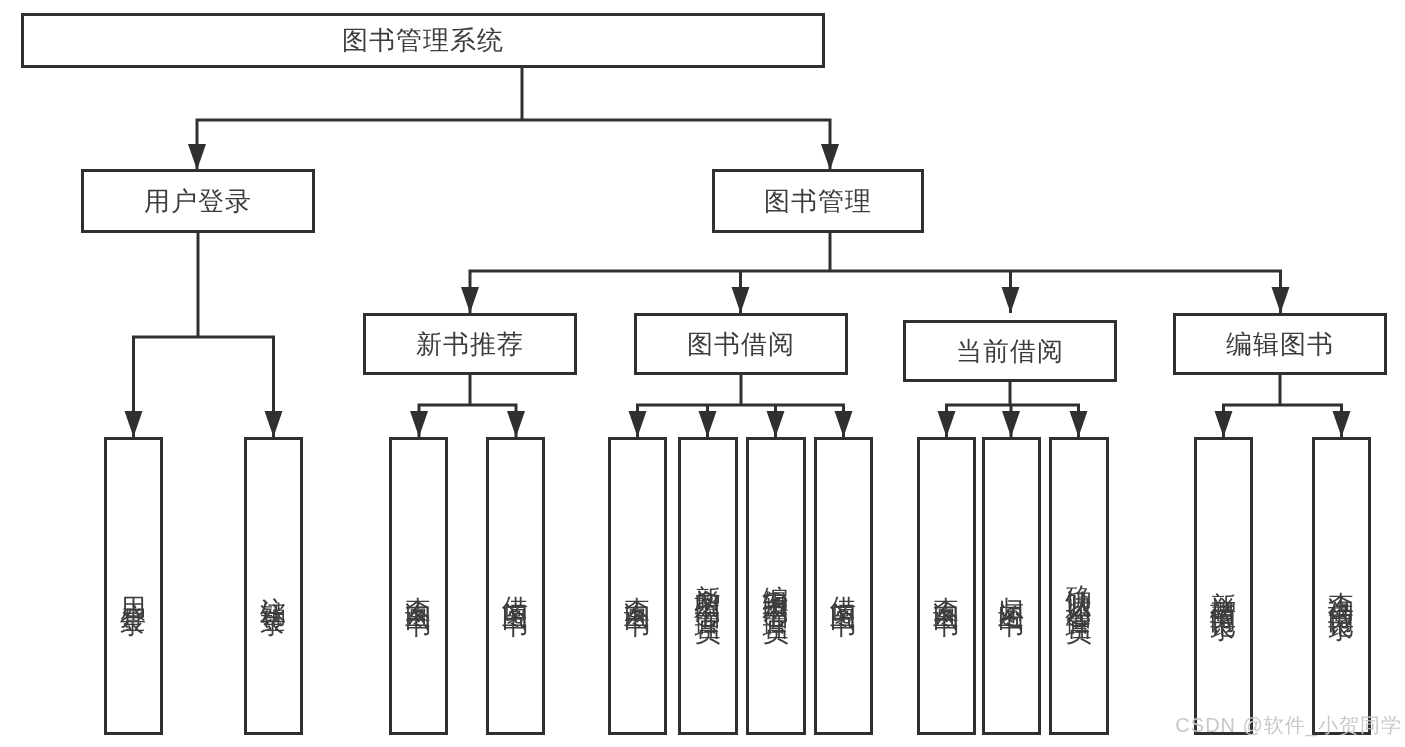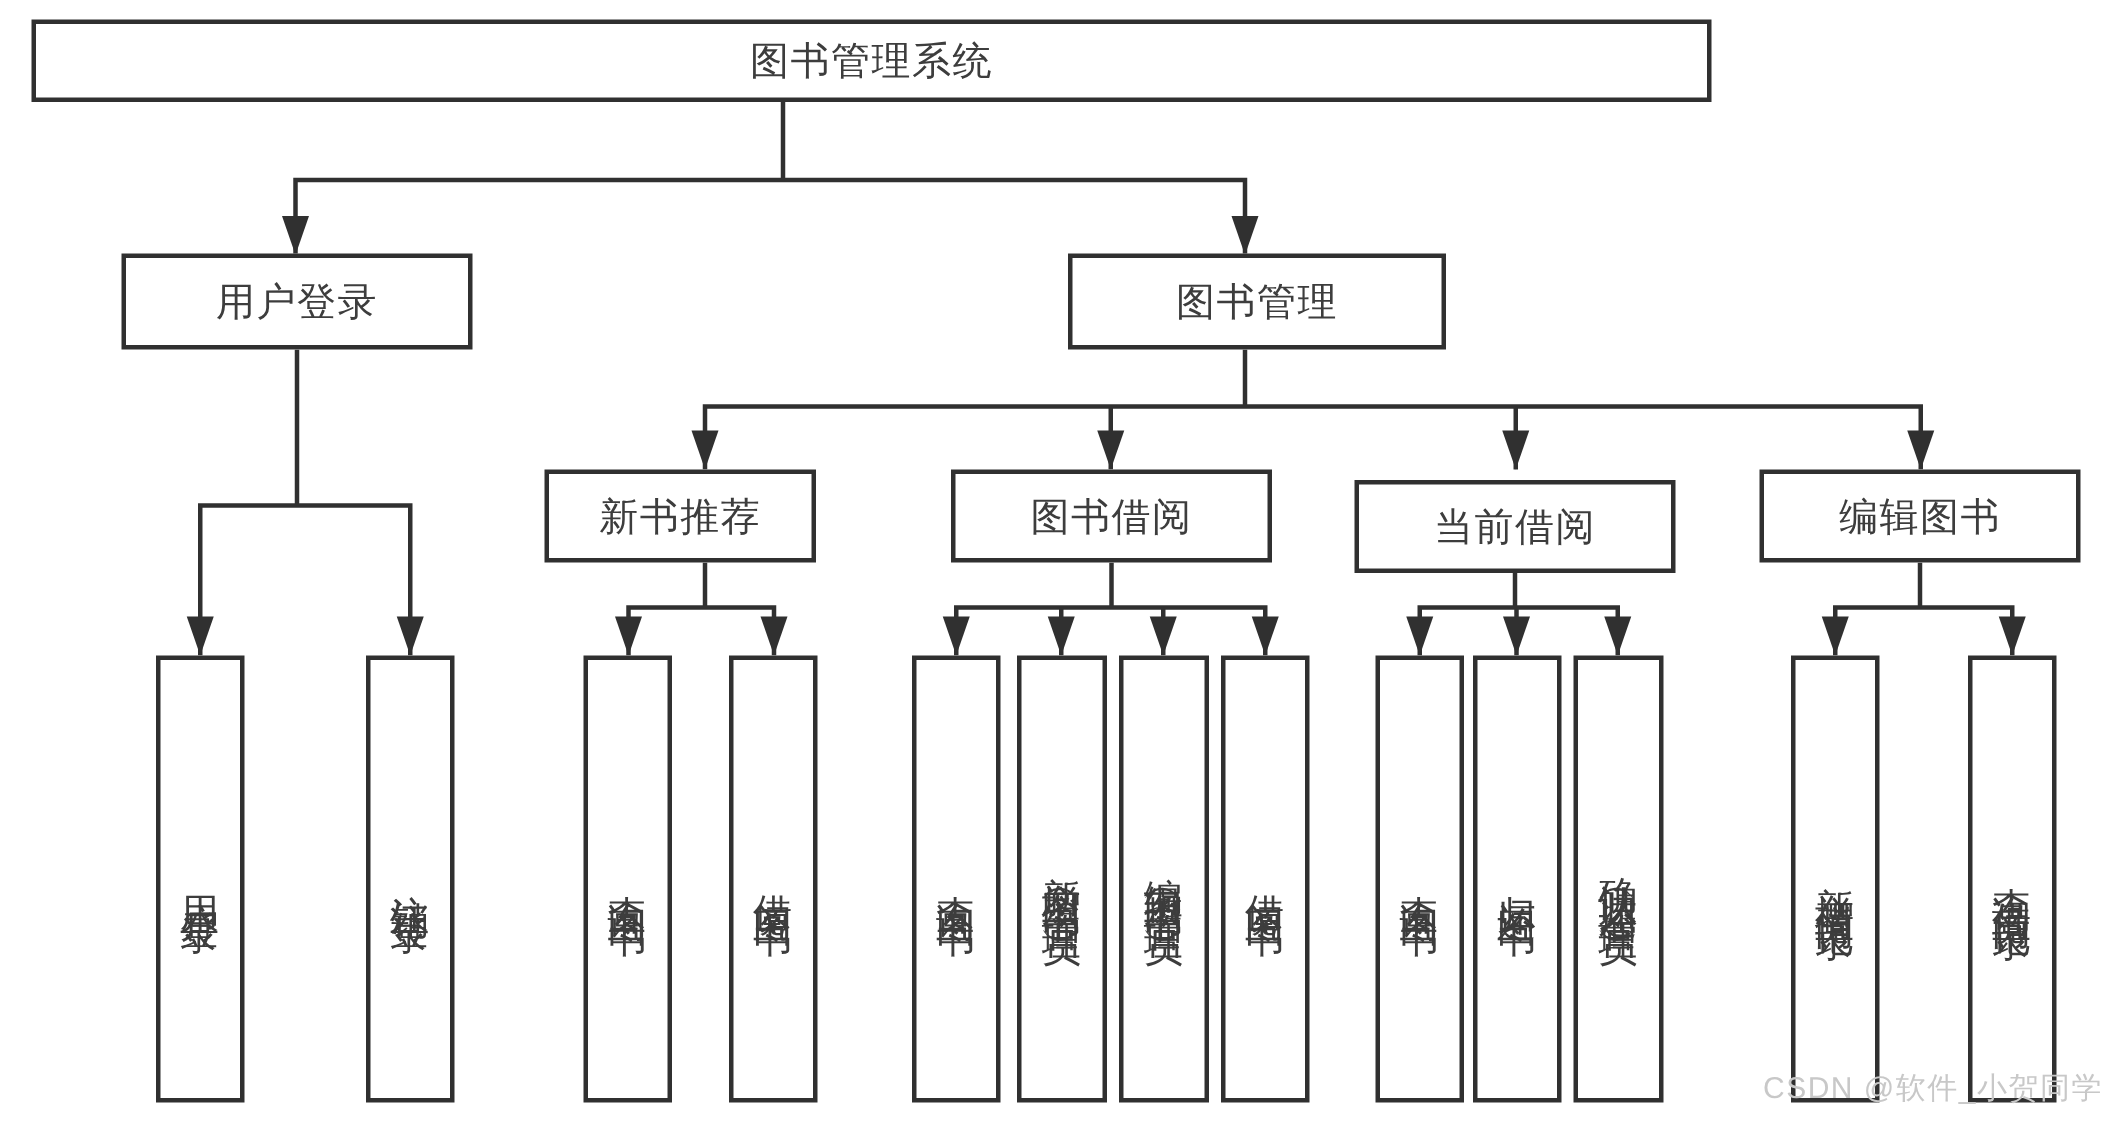--- a/index.html
+++ b/index.html
@@ -122,32 +122,32 @@
     </g>
 
     <g>
       <path d="M1280 375 V405"></path>
       <path d="M1223.5 437 V405 H1341.5 V437"></path>
       <polygon points="1214.5,411 1232.5,411 1223.5,437"></polygon>
       <polygon points="1332.5,411 1350.5,411 1341.5,437"></polygon>
     </g>
   </svg>
 
-  <div class="box" style="left:21px; top:13px; width:1120px; height:55px;">
+  <div class="box" style="left:21px; top:13px; width:804px; height:55px;">
     <span class="h-label">图书管理系统</span>
   </div>
 
   <div class="box" style="left:81px; top:169px; width:234px; height:64px;">
     <span class="h-label">用户登录</span>
   </div>
-  <div class="box" style="left:712px; top:169px; width:252px; height:64px;">
+  <div class="box" style="left:712px; top:169px; width:212px; height:64px;">
     <span class="h-label">图书管理</span>
   </div>
 
-  <div class="box" style="left:363px; top:313px; width:181px; height:62px;">
+  <div class="box" style="left:363px; top:313px; width:214px; height:62px;">
     <span class="h-label">新书推荐</span>
   </div>
   <div class="box" style="left:634px; top:313px; width:214px; height:62px;">
     <span class="h-label">图书借阅</span>
   </div>
   <div class="box" style="left:903px; top:320px; width:214px; height:62px;">
     <span class="h-label">当前借阅</span>
   </div>
   <div class="box" style="left:1173px; top:313px; width:214px; height:62px;">
     <span class="h-label">编辑图书</span>

